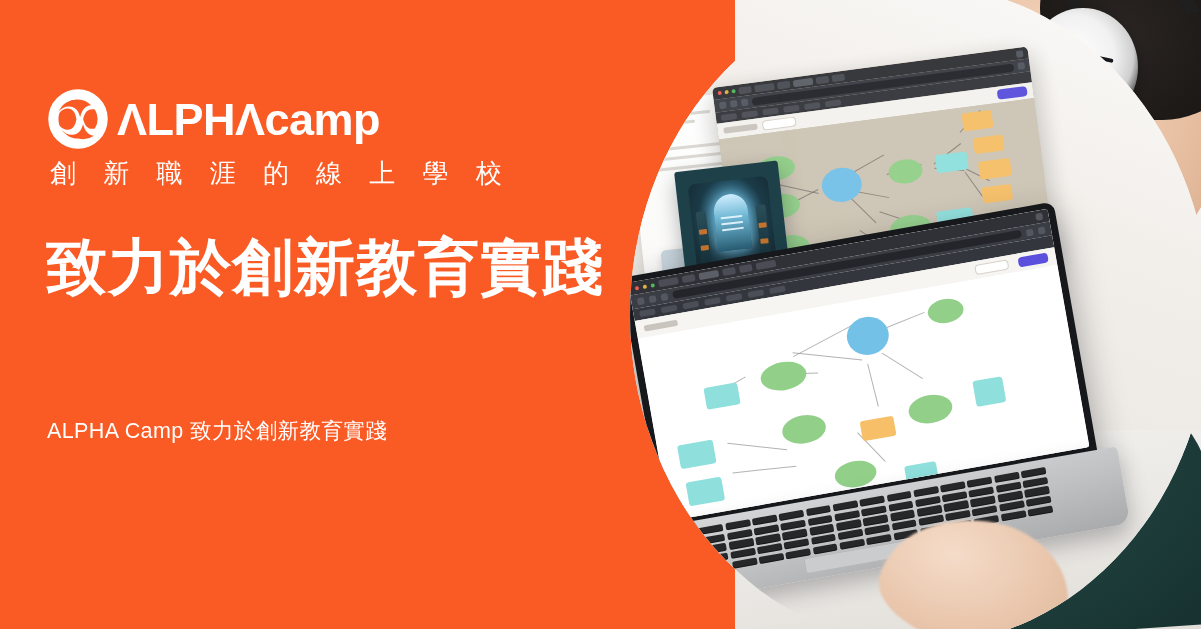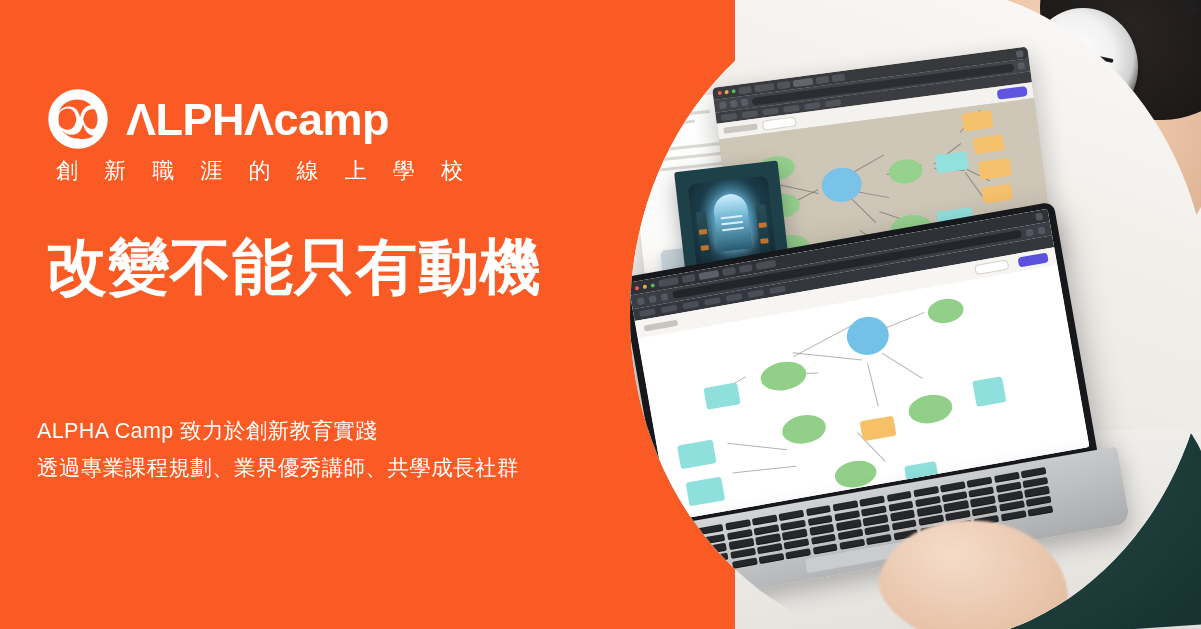--- a/index.html
+++ b/index.html
@@ -310,40 +310,40 @@
     border-radius:3px;transform:rotate(-7deg);
   }
 
   
   #left-panel{
     position:absolute; left:0; top:0; width:660px; height:629px;
     z-index:5;
   }
   .logo-row{
     position:absolute; left:47px; top:88px;
-    display:flex; align-items:center; gap:17px;
+    display:flex; align-items:center; gap:8px;
   }
   .logo-mark{ width:62px; height:62px; display:block; }
   .logo-word{
     color:#fff; font-size:45px; font-weight:700; letter-spacing:-0.5px;
     line-height:1; white-space:nowrap;
   }
   .tagline{
-    position:absolute; left:56px; top:160px;
-    color:#fff; font-size:22px; letter-spacing:10px; line-height:1;
+    position:absolute; left:50px; top:160px;
+    color:#fff; font-size:26px; letter-spacing:10px; line-height:1;
     white-space:nowrap;
   }
   .headline{
     position:absolute; left:46px; top:232px;
     color:#fff; font-weight:700; font-size:61px; line-height:1.17;
     letter-spacing:1px; white-space:nowrap;
   }
   .headline .l2{ letter-spacing:1px; }
   .body-copy{
-    position:absolute; left:37px; top:413px;
+    position:absolute; left:47px; top:413px;
     color:#fff; font-size:21.5px; line-height:1.72; letter-spacing:.4px;
     white-space:nowrap;
   }
 </style>
 </head>
 <body>
 
 <div id="banner">
 
   <div id="photo-right">
@@ -669,23 +669,22 @@
     <div class="logo-row">
       <svg class="logo-mark" viewBox="0 0 100 100" aria-hidden="true">
         <path fill="#ffffff" d="M50 2a48 48 0 1 0 0 96 48 48 0 0 0 0-96zm0 16.5c8.4 0 15.9 3.6 21.1 9.4-4.6.3-8.2 2.2-11.1 5.3-3.3 3.6-5.3 8.6-6.6 13.9-1.1-4.3-2.6-8.2-4.9-11.2-3-3.9-7.3-6.2-12.8-6.2-7.3 0-13.2 3.3-17 8.4A31.5 31.5 0 0 1 50 18.5zM18.5 50c0-3.4.5-6.6 1.5-9.6 3.2-4.5 8-7.2 13.3-7.2 4.3 0 7.4 1.7 9.7 4.7 2.3 3.1 3.7 7.5 4.4 12.4-.8 4.9-2.2 9.2-4.5 12.2-2.3 3-5.4 4.7-9.6 4.7-5.4 0-10.2-2.7-13.4-7.3-.9-3-1.4-6.2-1.4-9.9zm31.5 31.5c-11 0-20.7-5.7-26.3-14.2 3.8 4.9 9.6 8.1 16.8 8.1 5.5 0 9.8-2.3 12.8-6.2 2.3-3 3.8-6.9 4.9-11.2 1.3 5.3 3.3 10.3 6.6 13.9 2.9 3.1 6.5 5 11.1 5.3A31.4 31.4 0 0 1 50 81.5zm13.5-19.8c-2.5-2.8-4.2-7-5.2-11.7 1-4.7 2.7-8.9 5.2-11.7 2.4-2.6 5.4-4.2 9.5-4.2 1.5 0 2.9.2 4.3.5a31.4 31.4 0 0 1 0 30.8c-1.4.3-2.8.5-4.3.5-4.1 0-7.1-1.6-9.5-4.2z"></path>
       </svg>
       <span class="logo-word">ΛLPHΛcamp</span>
     </div>
 
     <div class="tagline">創 新 職 涯 的 線 上 學 校</div>
 
     <div class="headline">
-      <div class="l1">改變不能只有動機</div>
+      <div class="l1">致力於創新教育實踐</div>
     </div>
 
     <div class="body-copy">
       <div>ALPHA Camp 致力於創新教育實踐</div>
-      <div>透過專業課程規劃、業界優秀講師、共學成長社群</div>
     </div>
 
   </div>
 
 </div>
 
 </body></html>

